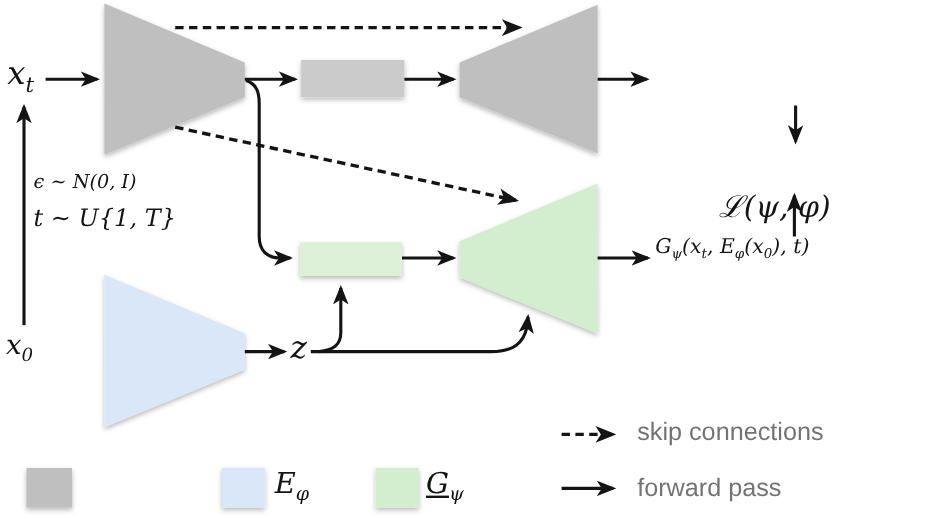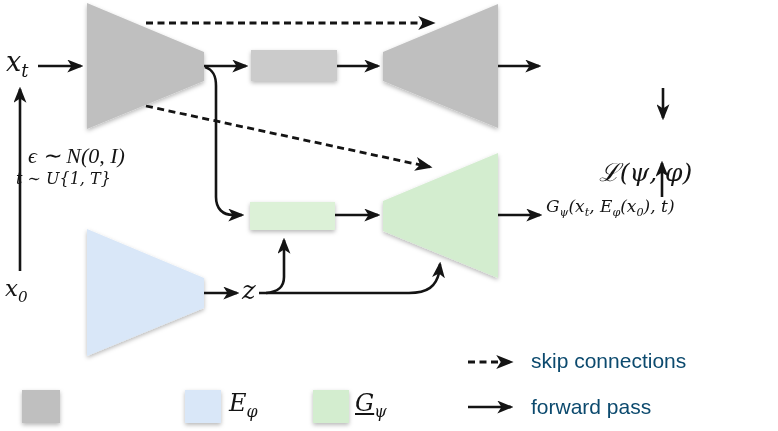--- a/index.html
+++ b/index.html
@@ -2,21 +2,21 @@
 <html><head>
 <meta charset="utf-8">
 <style>
   html,body{margin:0;padding:0;background:#ffffff;}
   #fig{position:relative;width:778px;height:431px;background:#ffffff;overflow:hidden;
        font-family:"DejaVu Serif",serif;}
   .math{position:absolute;font-family:"DejaVu Serif",serif;font-style:italic;
         color:#141414;white-space:nowrap;line-height:1.05;}
   .math sub{font-size:66%;font-style:italic;line-height:0;}
   .sans{position:absolute;font-family:"Liberation Sans",sans-serif;font-style:normal;
-        color:#0c4a6e;white-space:nowrap;line-height:1.05;}
+        color:#737373;white-space:nowrap;line-height:1.05;}
   svg{position:absolute;left:0;top:0;}
   .flow{fill:none;stroke:#141414;stroke-width:2.6;}
   .skip{fill:none;stroke:#141414;stroke-width:2.8;stroke-dasharray:7 4.5;}
 </style>
 </head>
 <body>
 
 <div id="fig">
 
   <svg width="778" height="431" viewBox="0 0 778 431">
@@ -57,22 +57,22 @@
     <rect x="22" y="390" width="38" height="33" filter="url(#ds)" fill="#bfbfbf"></rect>
     <rect x="185" y="390" width="36" height="33" filter="url(#ds)" fill="#d9e7f8"></rect>
     <rect x="313" y="390" width="36" height="33" filter="url(#ds)" fill="#d3edcf"></rect>
 
     <path class="skip" d="M 468,362 H 511" marker-end="url(#ah)"></path>
     <path class="flow" d="M 468,407 H 511" marker-end="url(#ah)"></path>
   </svg>
 
   <div class="math" style="left:6px;top:48px;font-size:27px;">x<sub>t</sub></div>
   <div class="math" style="left:5px;top:276px;font-size:23px;">x<sub>0</sub></div>
-  <div class="math" style="left:28px;top:144px;font-size:22px;font-family:Liberation Serif, serif;">ϵ ∼ N(0, I)</div>
-  <div class="math" style="left:16px;top:171px;font-size:16px;">t ∼ U{1, T}</div>
+  <div class="math" style="left:28px;top:144px;font-size:16px;">ϵ ∼ N(0, I)</div>
+  <div class="math" style="left:28px;top:171px;font-size:20px;">t ∼ U{1, T}</div>
   <div class="math" style="left:242px;top:277px;font-size:26px;">z</div>
 
   <div class="math" style="left:599px;top:124px;font-size:25px;margin-top:36px;">ℒ(ψ, φ)</div>
   <div class="math" style="left:546px;top:198px;font-size:17px;">G<sub>ψ</sub>(x<sub>t</sub>, E<sub>φ</sub>(x<sub>0</sub>), t)</div>
 
   <div class="math" style="left:229px;top:391px;font-size:24px;">E<sub>φ</sub></div>
   <div class="math" style="left:355px;top:391px;font-size:24px;text-decoration:underline;">G<sub>ψ</sub></div>
 
   <div class="sans" style="left:531px;top:350px;font-size:21px;">skip connections</div>
   <div class="sans" style="left:531px;top:396px;font-size:21px;">forward pass</div>

